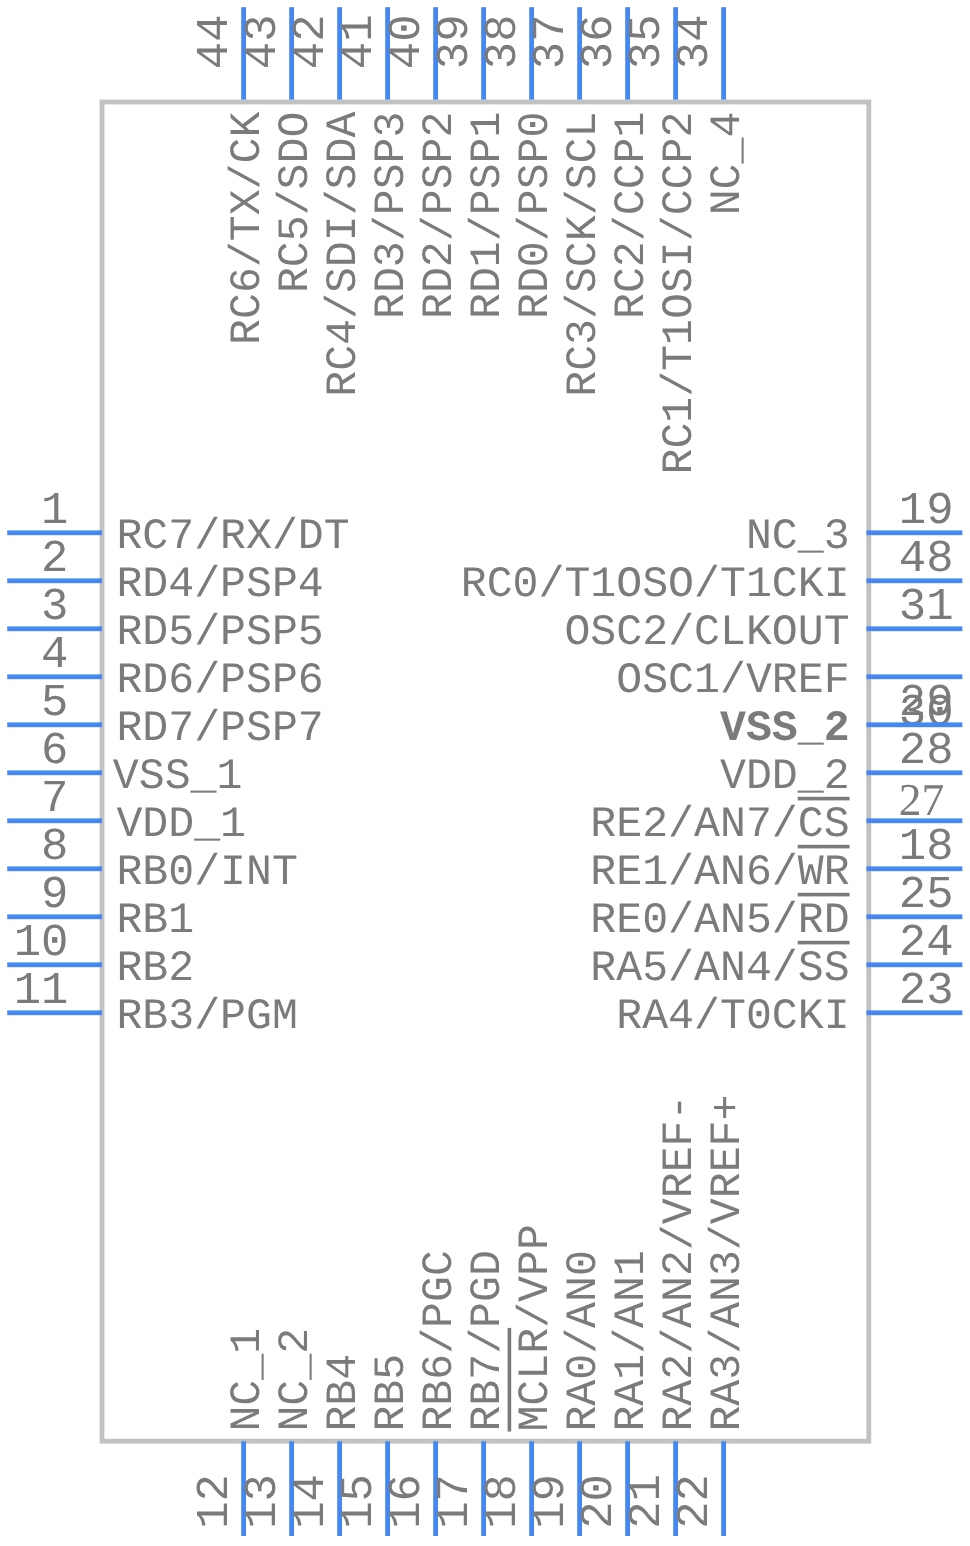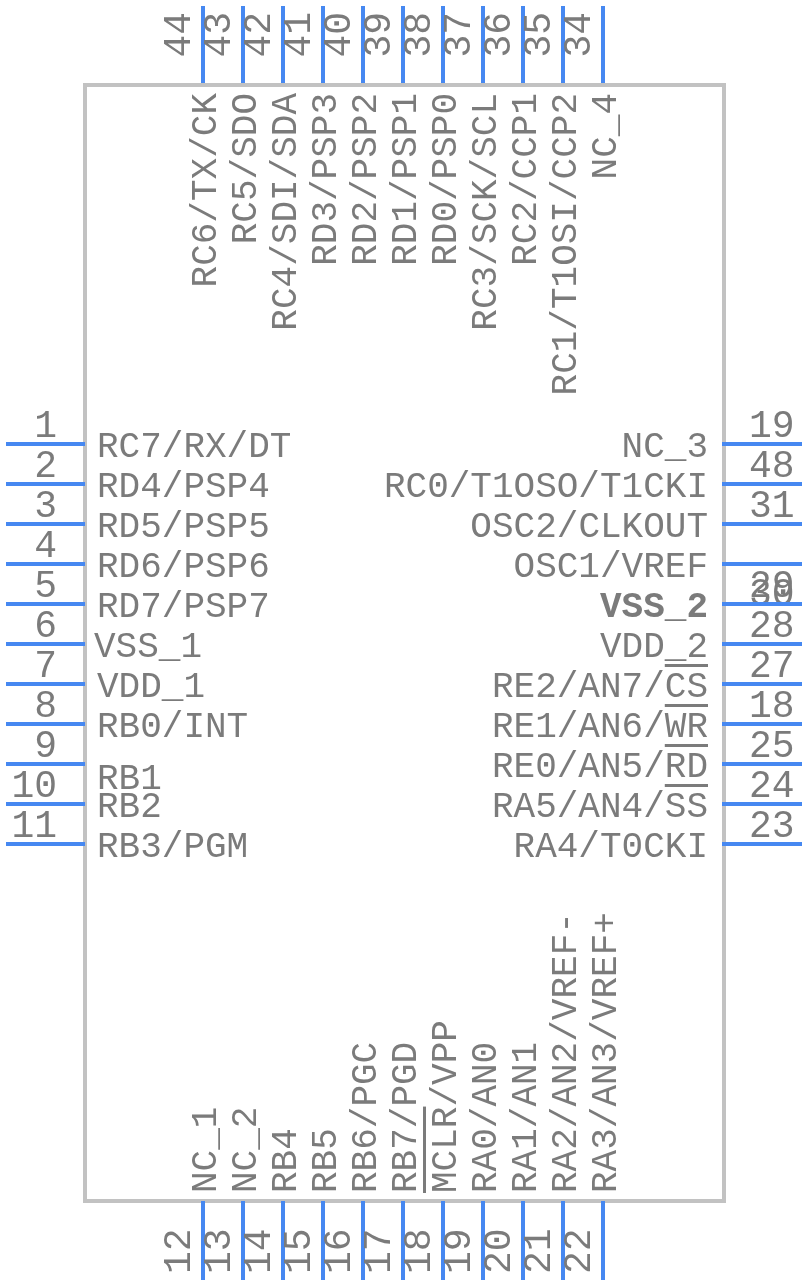--- a/index.html
+++ b/index.html
@@ -144,21 +144,21 @@
       <div class="htext num ta-r" style="left: 2px; top: 609px; width: 55px;">6</div>
       <div class="htext lbl ta-l" style="left: 94px; top: 630px; width: 330px;">VSS_1</div>
       <div class="pin-line" style="left: 6px; top: 682px; width: 79px; height: 4px;"></div>
       <div class="htext num ta-r" style="left: 2px; top: 649px; width: 55px;">7</div>
       <div class="htext lbl ta-l" style="left: 97px; top: 670px; width: 330px;">VDD_1</div>
       <div class="pin-line" style="left: 6px; top: 722px; width: 79px; height: 4px;"></div>
       <div class="htext num ta-r" style="left: 2px; top: 689px; width: 55px;">8</div>
       <div class="htext lbl ta-l" style="left: 97px; top: 710px; width: 330px;">RB0/INT</div>
       <div class="pin-line" style="left: 6px; top: 762px; width: 79px; height: 4px;"></div>
       <div class="htext num ta-r" style="left: 2px; top: 729px; width: 55px;">9</div>
-      <div class="htext lbl ta-l" style="left: 97px; top: 750px; width: 330px; margin-top: 12px;">RB1</div>
+      <div class="htext lbl ta-l" style="left: 97px; top: 750px; width: 330px;">RB1</div>
       <div class="pin-line" style="left: 6px; top: 802px; width: 79px; height: 4px;"></div>
       <div class="htext num ta-r" style="left: 2px; top: 769px; width: 55px;">10</div>
       <div class="htext lbl ta-l" style="left: 97px; top: 790px; width: 330px;">RB2</div>
       <div class="pin-line" style="left: 6px; top: 842px; width: 79px; height: 4px;"></div>
       <div class="htext num ta-r" style="left: 2px; top: 809px; width: 55px;">11</div>
       <div class="htext lbl ta-l" style="left: 97px; top: 830px; width: 330px;">RB3/PGM</div>
       <div class="pin-line" style="left: 722px; top: 442px; width: 80px; height: 4px;"></div>
       <div class="htext num ta-l" style="left: 749px; top: 409px; width: 60px;">19</div>
       <div class="htext lbl ta-r" style="left: 380px; top: 430px; width: 328px;">NC_3</div>
       <div class="pin-line" style="left: 722px; top: 482px; width: 80px; height: 4px;"></div>
@@ -170,21 +170,21 @@
       <div class="pin-line" style="left: 722px; top: 562px; width: 80px; height: 4px;"></div>
       <div class="htext num ta-l" style="left: 749px; top: 529px; width: 60px; margin-top: 48px;">30</div>
       <div class="htext lbl ta-r" style="left: 380px; top: 550px; width: 328px;">OSC1/VREF</div>
       <div class="pin-line" style="left: 722px; top: 602px; width: 80px; height: 4px;"></div>
       <div class="htext num ta-l" style="left: 749px; top: 569px; width: 60px;">29</div>
       <div class="htext lbl ta-r" style="left: 380px; top: 590px; width: 328px; font-weight: bold;">VSS_2</div>
       <div class="pin-line" style="left: 722px; top: 642px; width: 80px; height: 4px;"></div>
       <div class="htext num ta-l" style="left: 749px; top: 609px; width: 60px;">28</div>
       <div class="htext lbl ta-r" style="left: 380px; top: 630px; width: 328px;">VDD_2</div>
       <div class="pin-line" style="left: 722px; top: 682px; width: 80px; height: 4px;"></div>
-      <div class="htext num ta-l" style="left: 749px; top: 649px; width: 60px;">27</div>
+      <div class="htext num ta-l" style="left: 749px; top: 649px; width: 60px; font-family: Liberation Serif, serif;">27</div>
       <div class="htext lbl ta-r" style="left: 380px; top: 670px; width: 328px;">RE2/AN7/<span class="ov">CS</span></div>
       <div class="pin-line" style="left: 722px; top: 722px; width: 80px; height: 4px;"></div>
       <div class="htext num ta-l" style="left: 749px; top: 689px; width: 60px;">18</div>
       <div class="htext lbl ta-r" style="left: 380px; top: 710px; width: 328px;">RE1/AN6/<span class="ov">WR</span></div>
       <div class="pin-line" style="left: 722px; top: 762px; width: 80px; height: 4px;"></div>
       <div class="htext num ta-l" style="left: 749px; top: 729px; width: 60px;">25</div>
       <div class="htext lbl ta-r" style="left: 380px; top: 750px; width: 328px;">RE0/AN5/<span class="ov">RD</span></div>
       <div class="pin-line" style="left: 722px; top: 802px; width: 80px; height: 4px;"></div>
       <div class="htext num ta-l" style="left: 749px; top: 769px; width: 60px;">24</div>
       <div class="htext lbl ta-r" style="left: 380px; top: 790px; width: 328px;">RA5/AN4/<span class="ov">SS</span></div>

